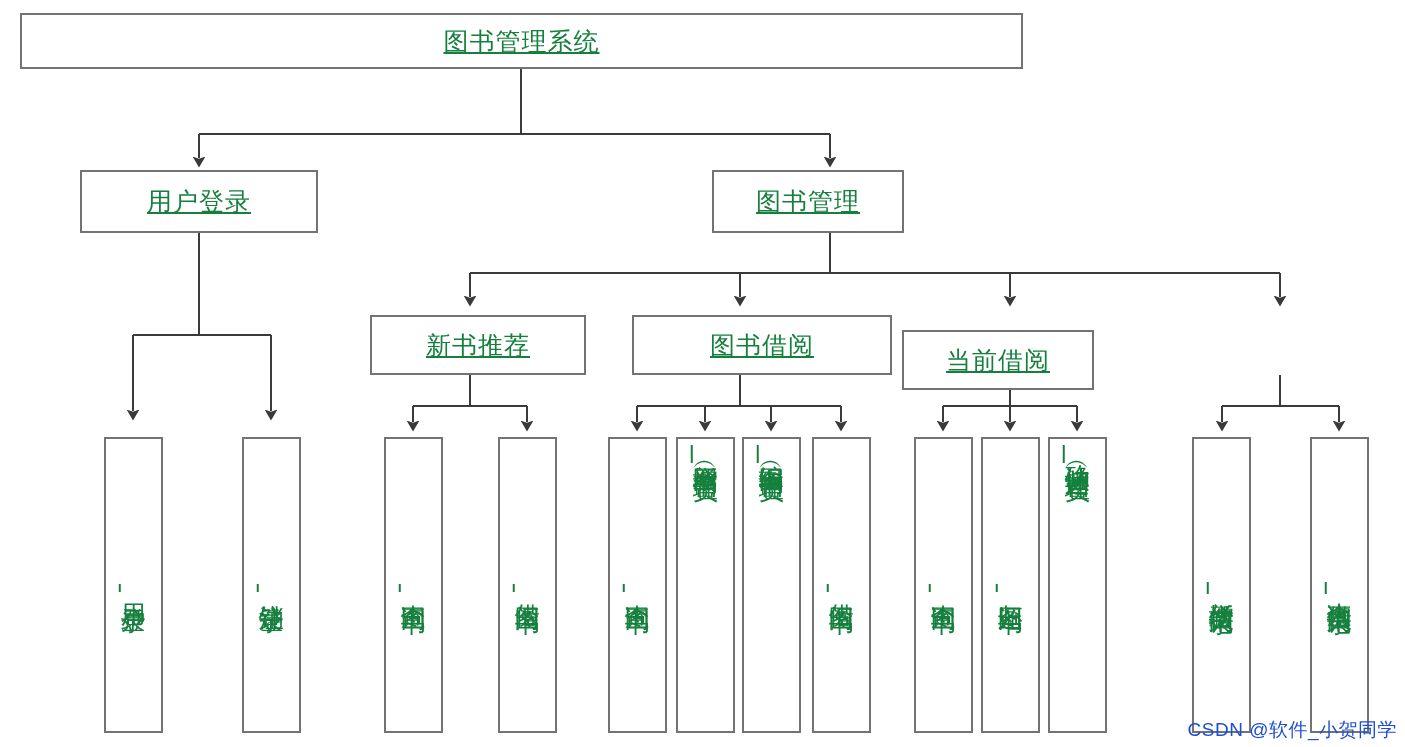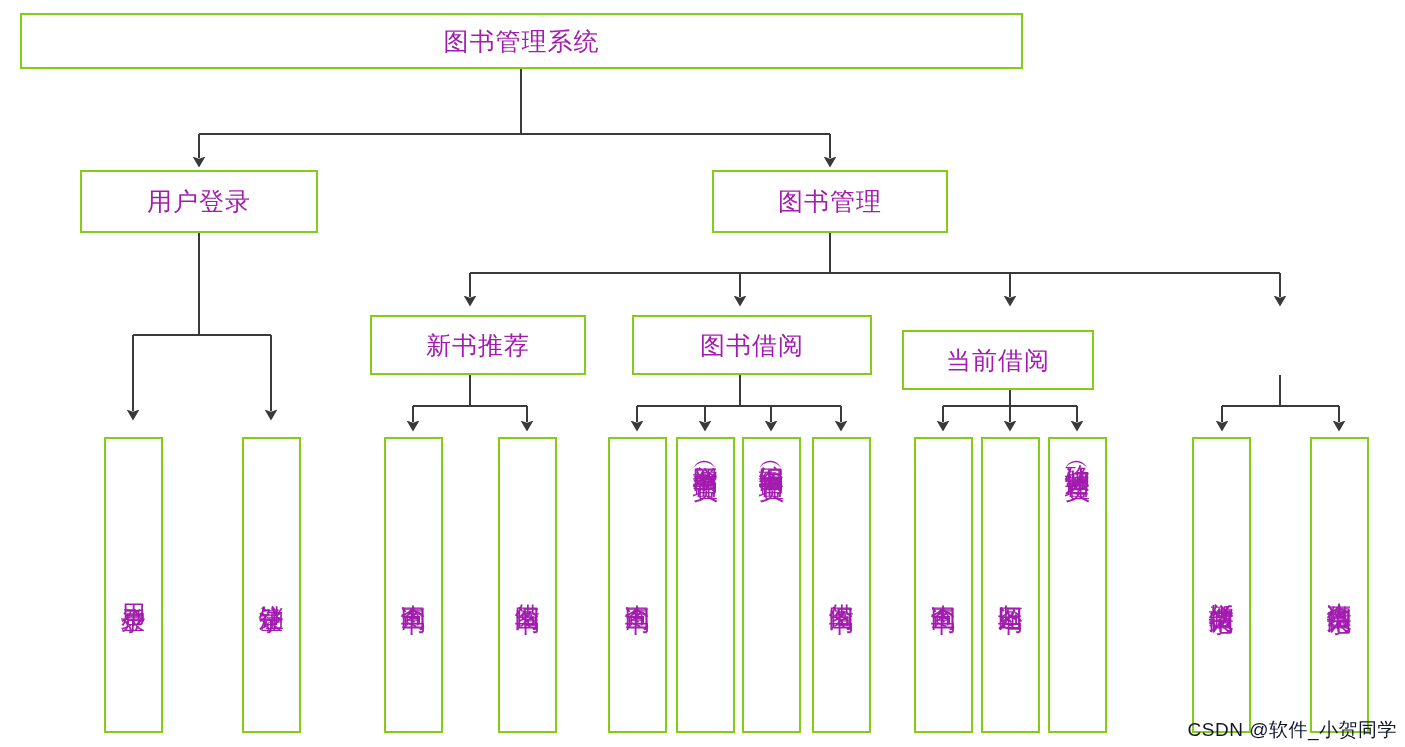--- a/index.html
+++ b/index.html
@@ -22,25 +22,26 @@
     left: 0;
     top: 0;
     width: 1405px;
     height: 747px;
     pointer-events: none;
   }
   .node {
     position: absolute;
     box-sizing: border-box;
     background: #ffffff;
-    border: 2px solid #84cc16;
+    border: 2px solid #737373;
     display: flex;
     align-items: center;
     justify-content: center;
-    color: #a21caf;
+    color: #15803d;
+    text-decoration: underline;
   }
   .node-h {
     font-size: 25px;
     letter-spacing: 1px;
     white-space: nowrap;
   }
   .node-v {
     font-size: 25px;
     line-height: 1.06;
     padding-top: 6px;
@@ -54,21 +55,21 @@
     white-space: nowrap;
   }
   .node-v.center .vtext {
     margin-top: 0;
   }
   #watermark {
     position: absolute;
     right: 8px;
     bottom: 4px;
     font-size: 19px;
-    color: #0f172a;
+    color: #1d4ed8;
     white-space: nowrap;
     letter-spacing: 0.5px;
   }
 </style>
 </head>
 <body>
 
 <div id="diagram-root">
 
   <svg id="connector-layer" viewBox="0 0 1405 747" width="1405" height="747">
@@ -121,28 +122,28 @@
     </g>
   </svg>
 
   <div class="node node-h" style="left:20px; top:13px; width:1003px; height:56px;">
     <span>图书管理系统</span>
   </div>
 
   <div class="node node-h" style="left:80px; top:170px; width:238px; height:63px;">
     <span>用户登录</span>
   </div>
-  <div class="node node-h" style="left:712px; top:170px; width:236px; height:63px;">
+  <div class="node node-h" style="left:712px; top:170px; width:192px; height:63px;">
     <span>图书管理</span>
   </div>
 
   <div class="node node-h" style="left:362px; top:315px; width:216px; height:60px;margin-left:8px;">
     <span>新书推荐</span>
   </div>
-  <div class="node node-h" style="left:632px; top:315px; width:240px; height:60px;">
+  <div class="node node-h" style="left:632px; top:315px; width:260px; height:60px;">
     <span>图书借阅</span>
   </div>
   <div class="node node-h" style="left:902px; top:330px; width:192px; height:60px;">
     <span>当前借阅</span>
   </div>
 
   <div class="node node-v center" style="left:104px; top:437px; width:59px; height:296px; align-items:center;">
     <span class="vtext">用户登录</span>
   </div>
   <div class="node node-v center" style="left:242px; top:437px; width:59px; height:296px; align-items:center;">

